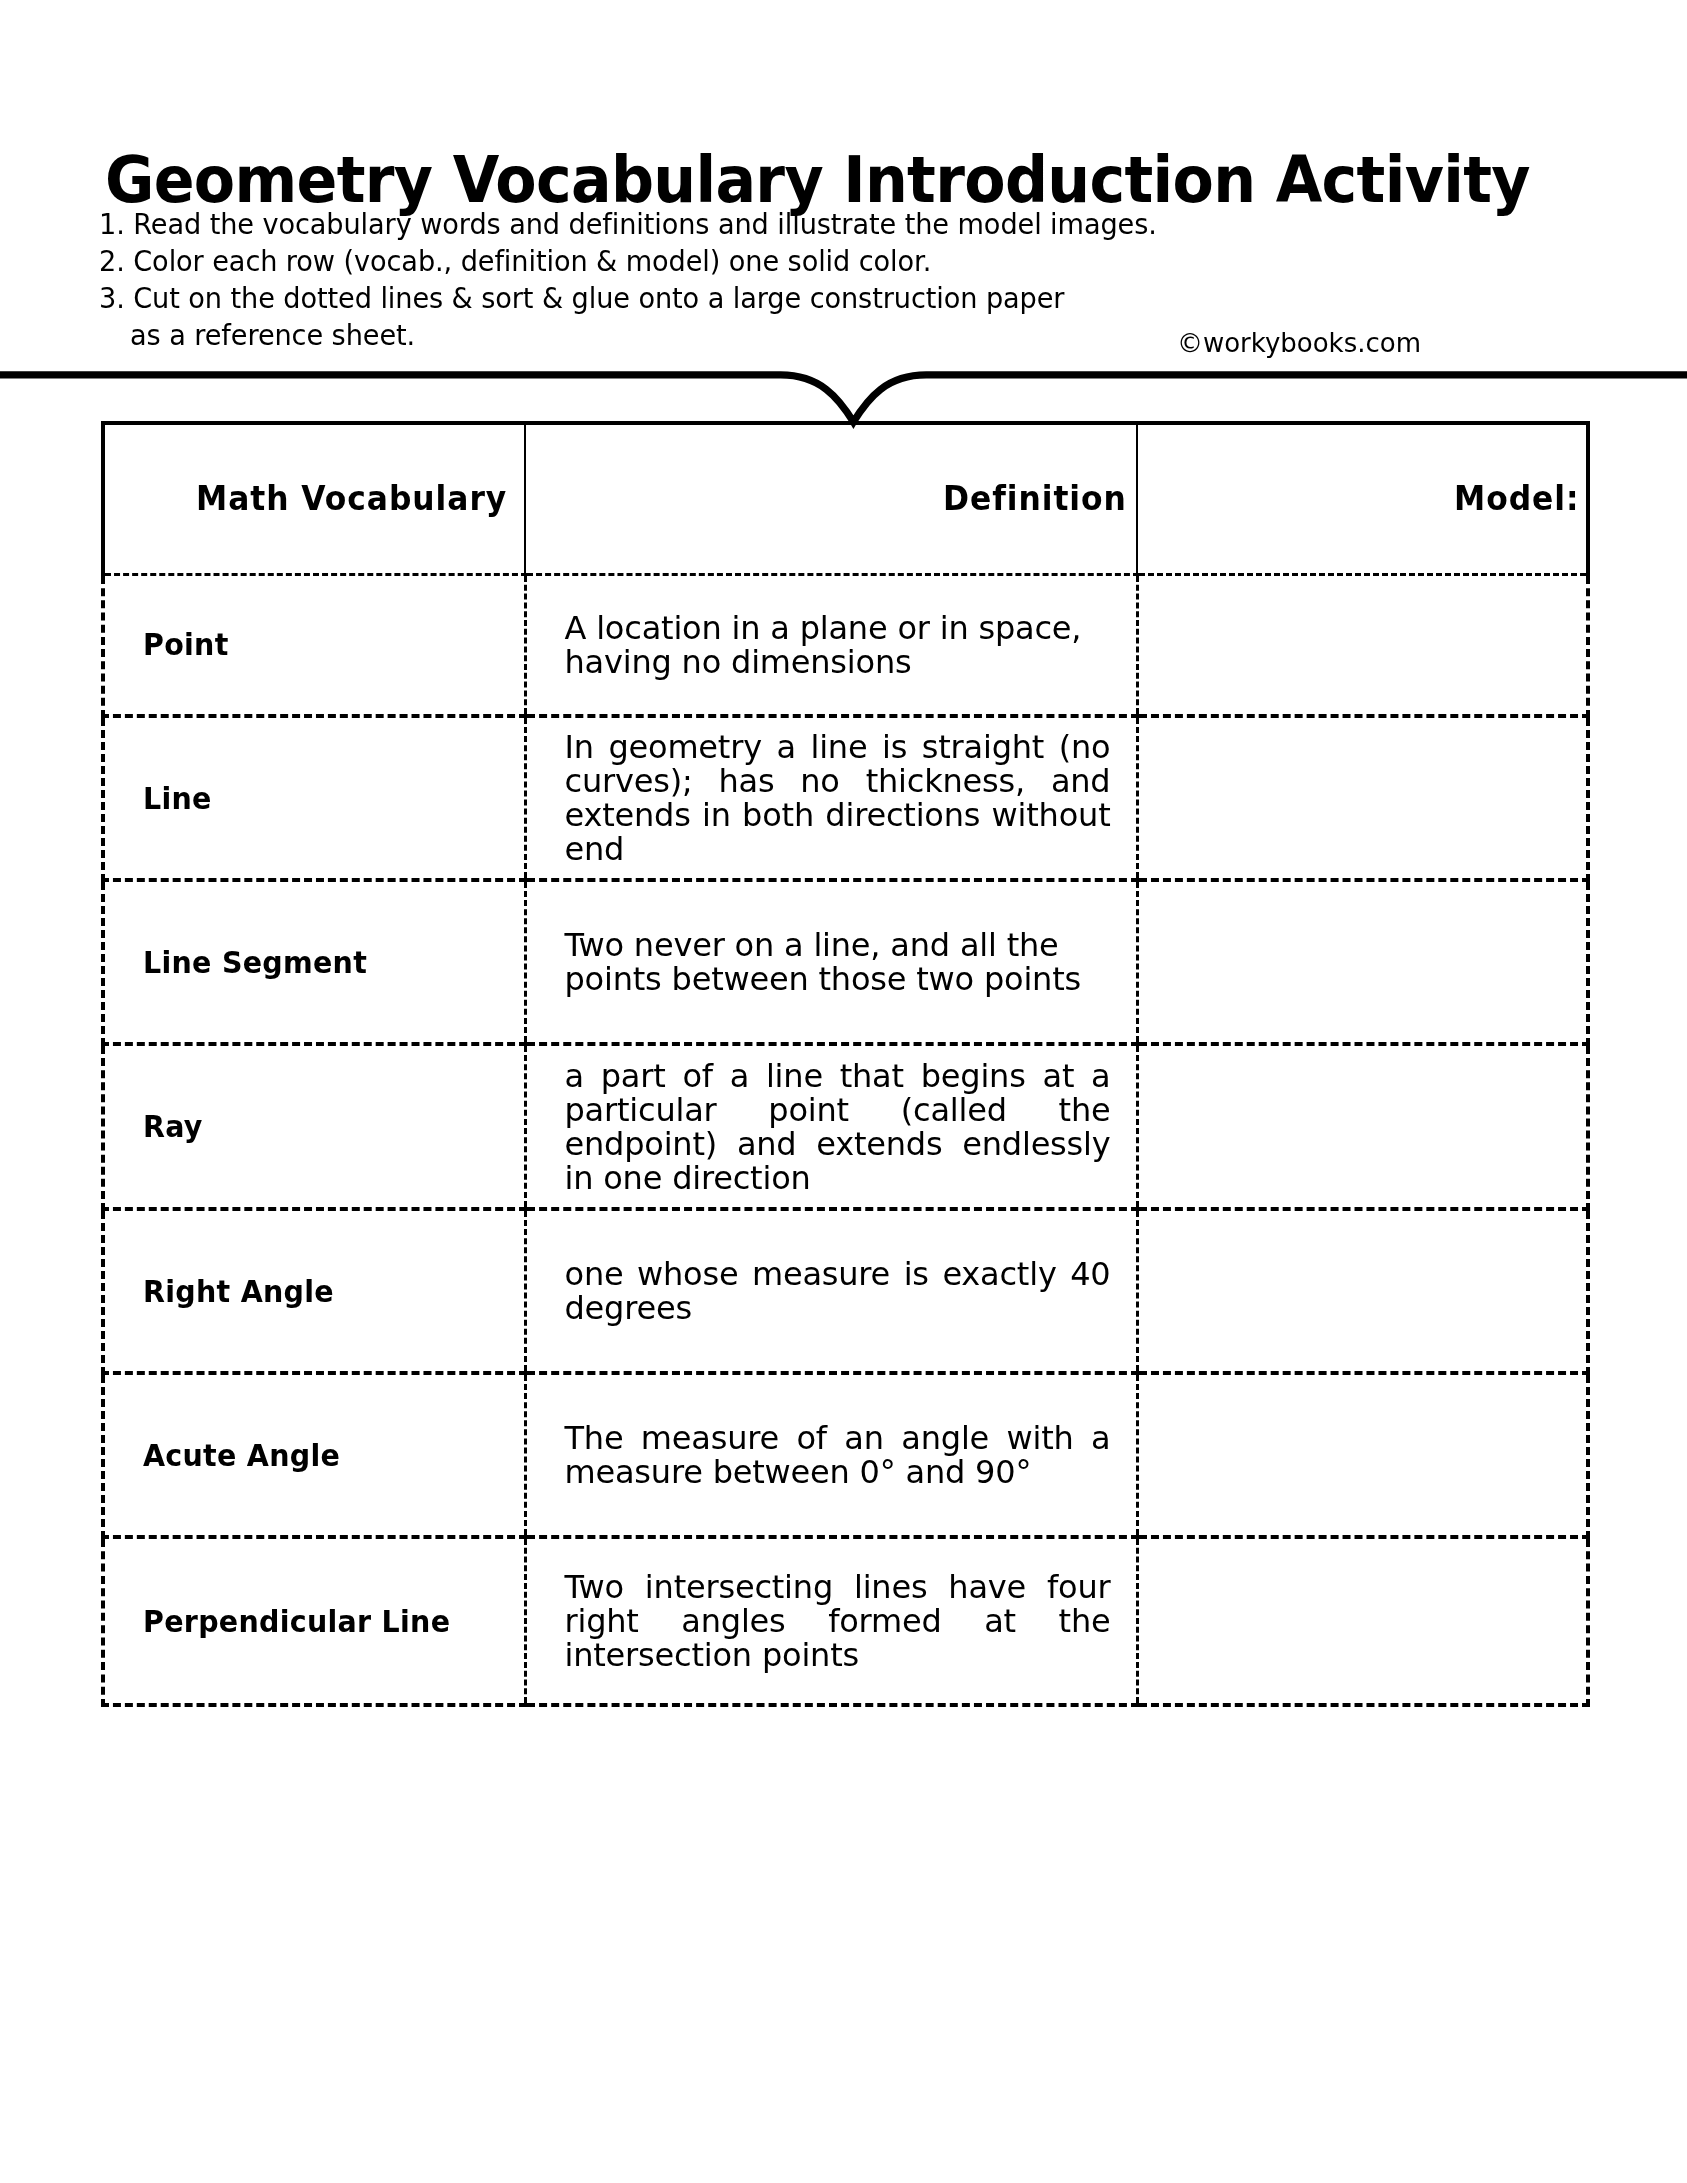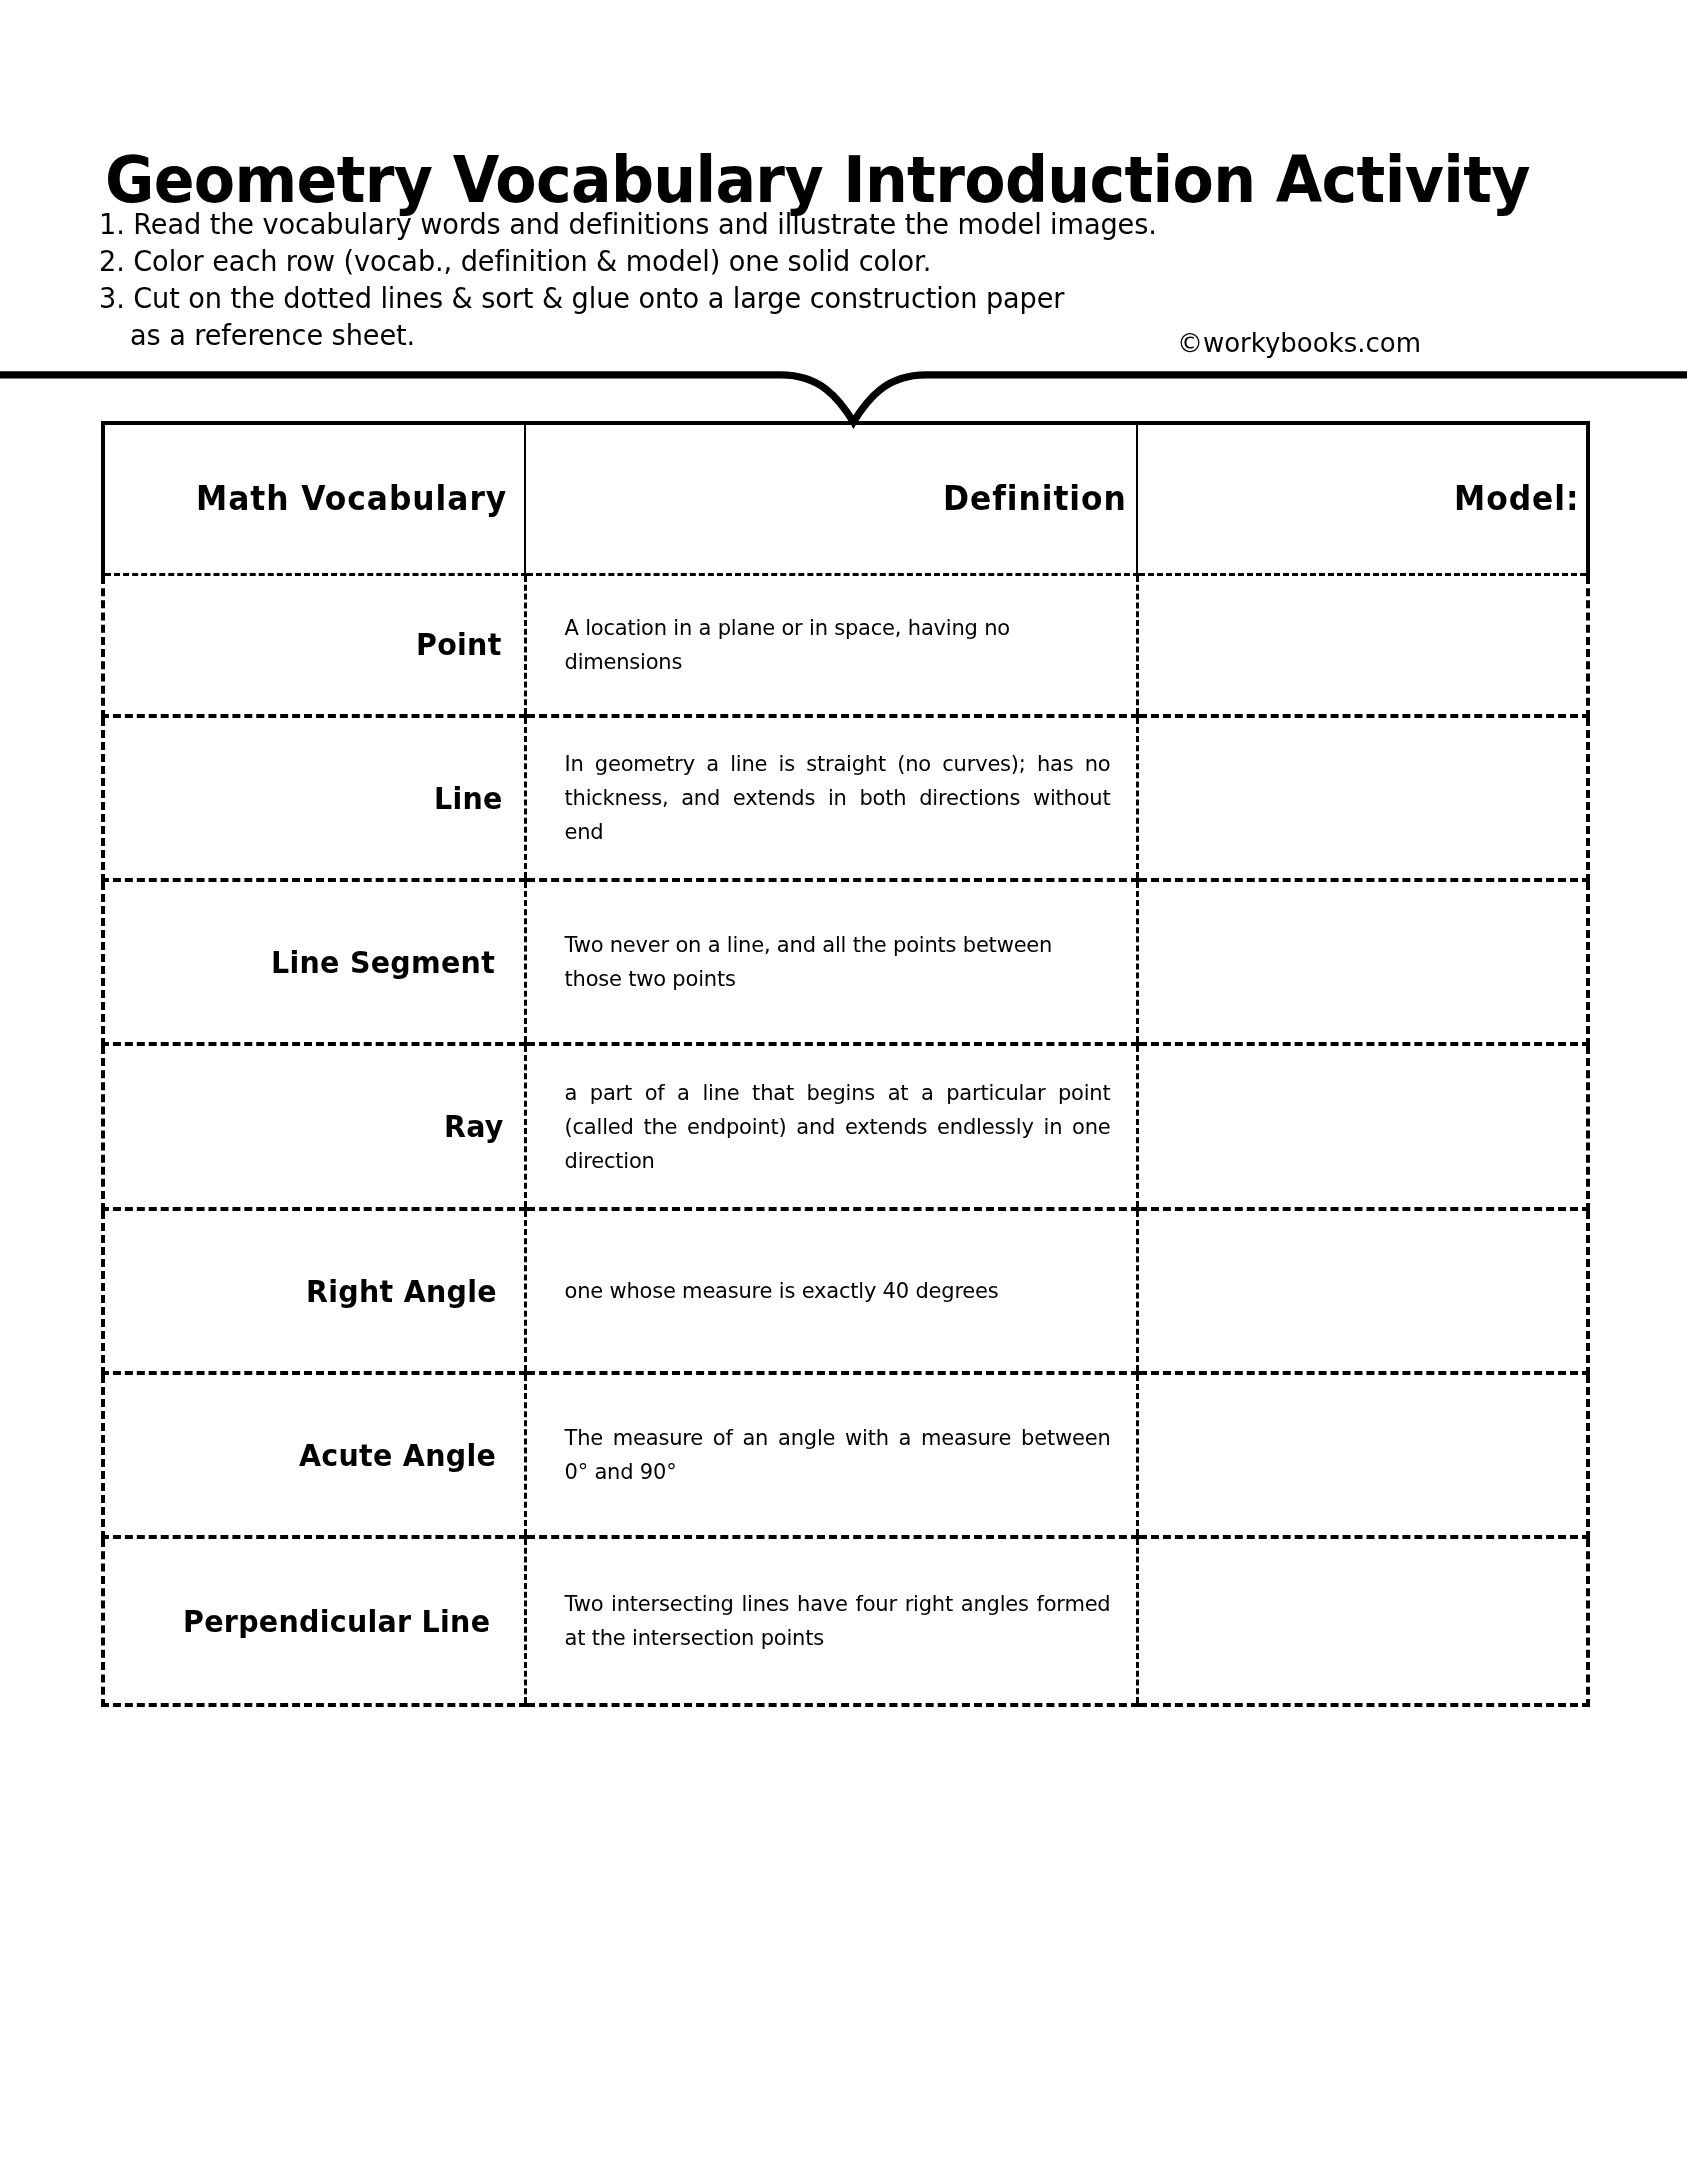--- a/index.html
+++ b/index.html
@@ -122,38 +122,38 @@
   }
 
   
   .vocab-table tbody td {
     border-bottom: 4.6px dashed #000;
     border-right: 3.3px dashed #000;
     vertical-align: middle;
     box-sizing: border-box;
     padding: 12px 17px 12px 38px;
   }
-  .vocab-table tbody td.first { border-left: 4.6px dashed #000; text-align: right; }
+  .vocab-table tbody td.first { border-left: 4.6px dashed #000; }
   .vocab-table tbody td.last  { border-right: 4.6px dashed #000; }
 
   .vocab-word {
     font-family: "DejaVu Sans", sans-serif;
     font-weight: 700;
     font-size: 30px;
     letter-spacing: 0.3px;
     line-height: 1.1;
     transform: scaleX(0.95);
     transform-origin: left center;
     display: inline-block;
     white-space: nowrap;
   }
 
   .def-text {
     font-family: "DejaVu Sans", sans-serif;
-    font-size: 21px;
+    font-size: 32px;
     line-height: 34px;
     letter-spacing: -0.2px;
     padding-right: 8px;
   }
   .def-text.justify { text-align: justify; text-align-last: left; }
 
   .model-cell { padding: 0; }
 </style>
 </head>
 <body>

